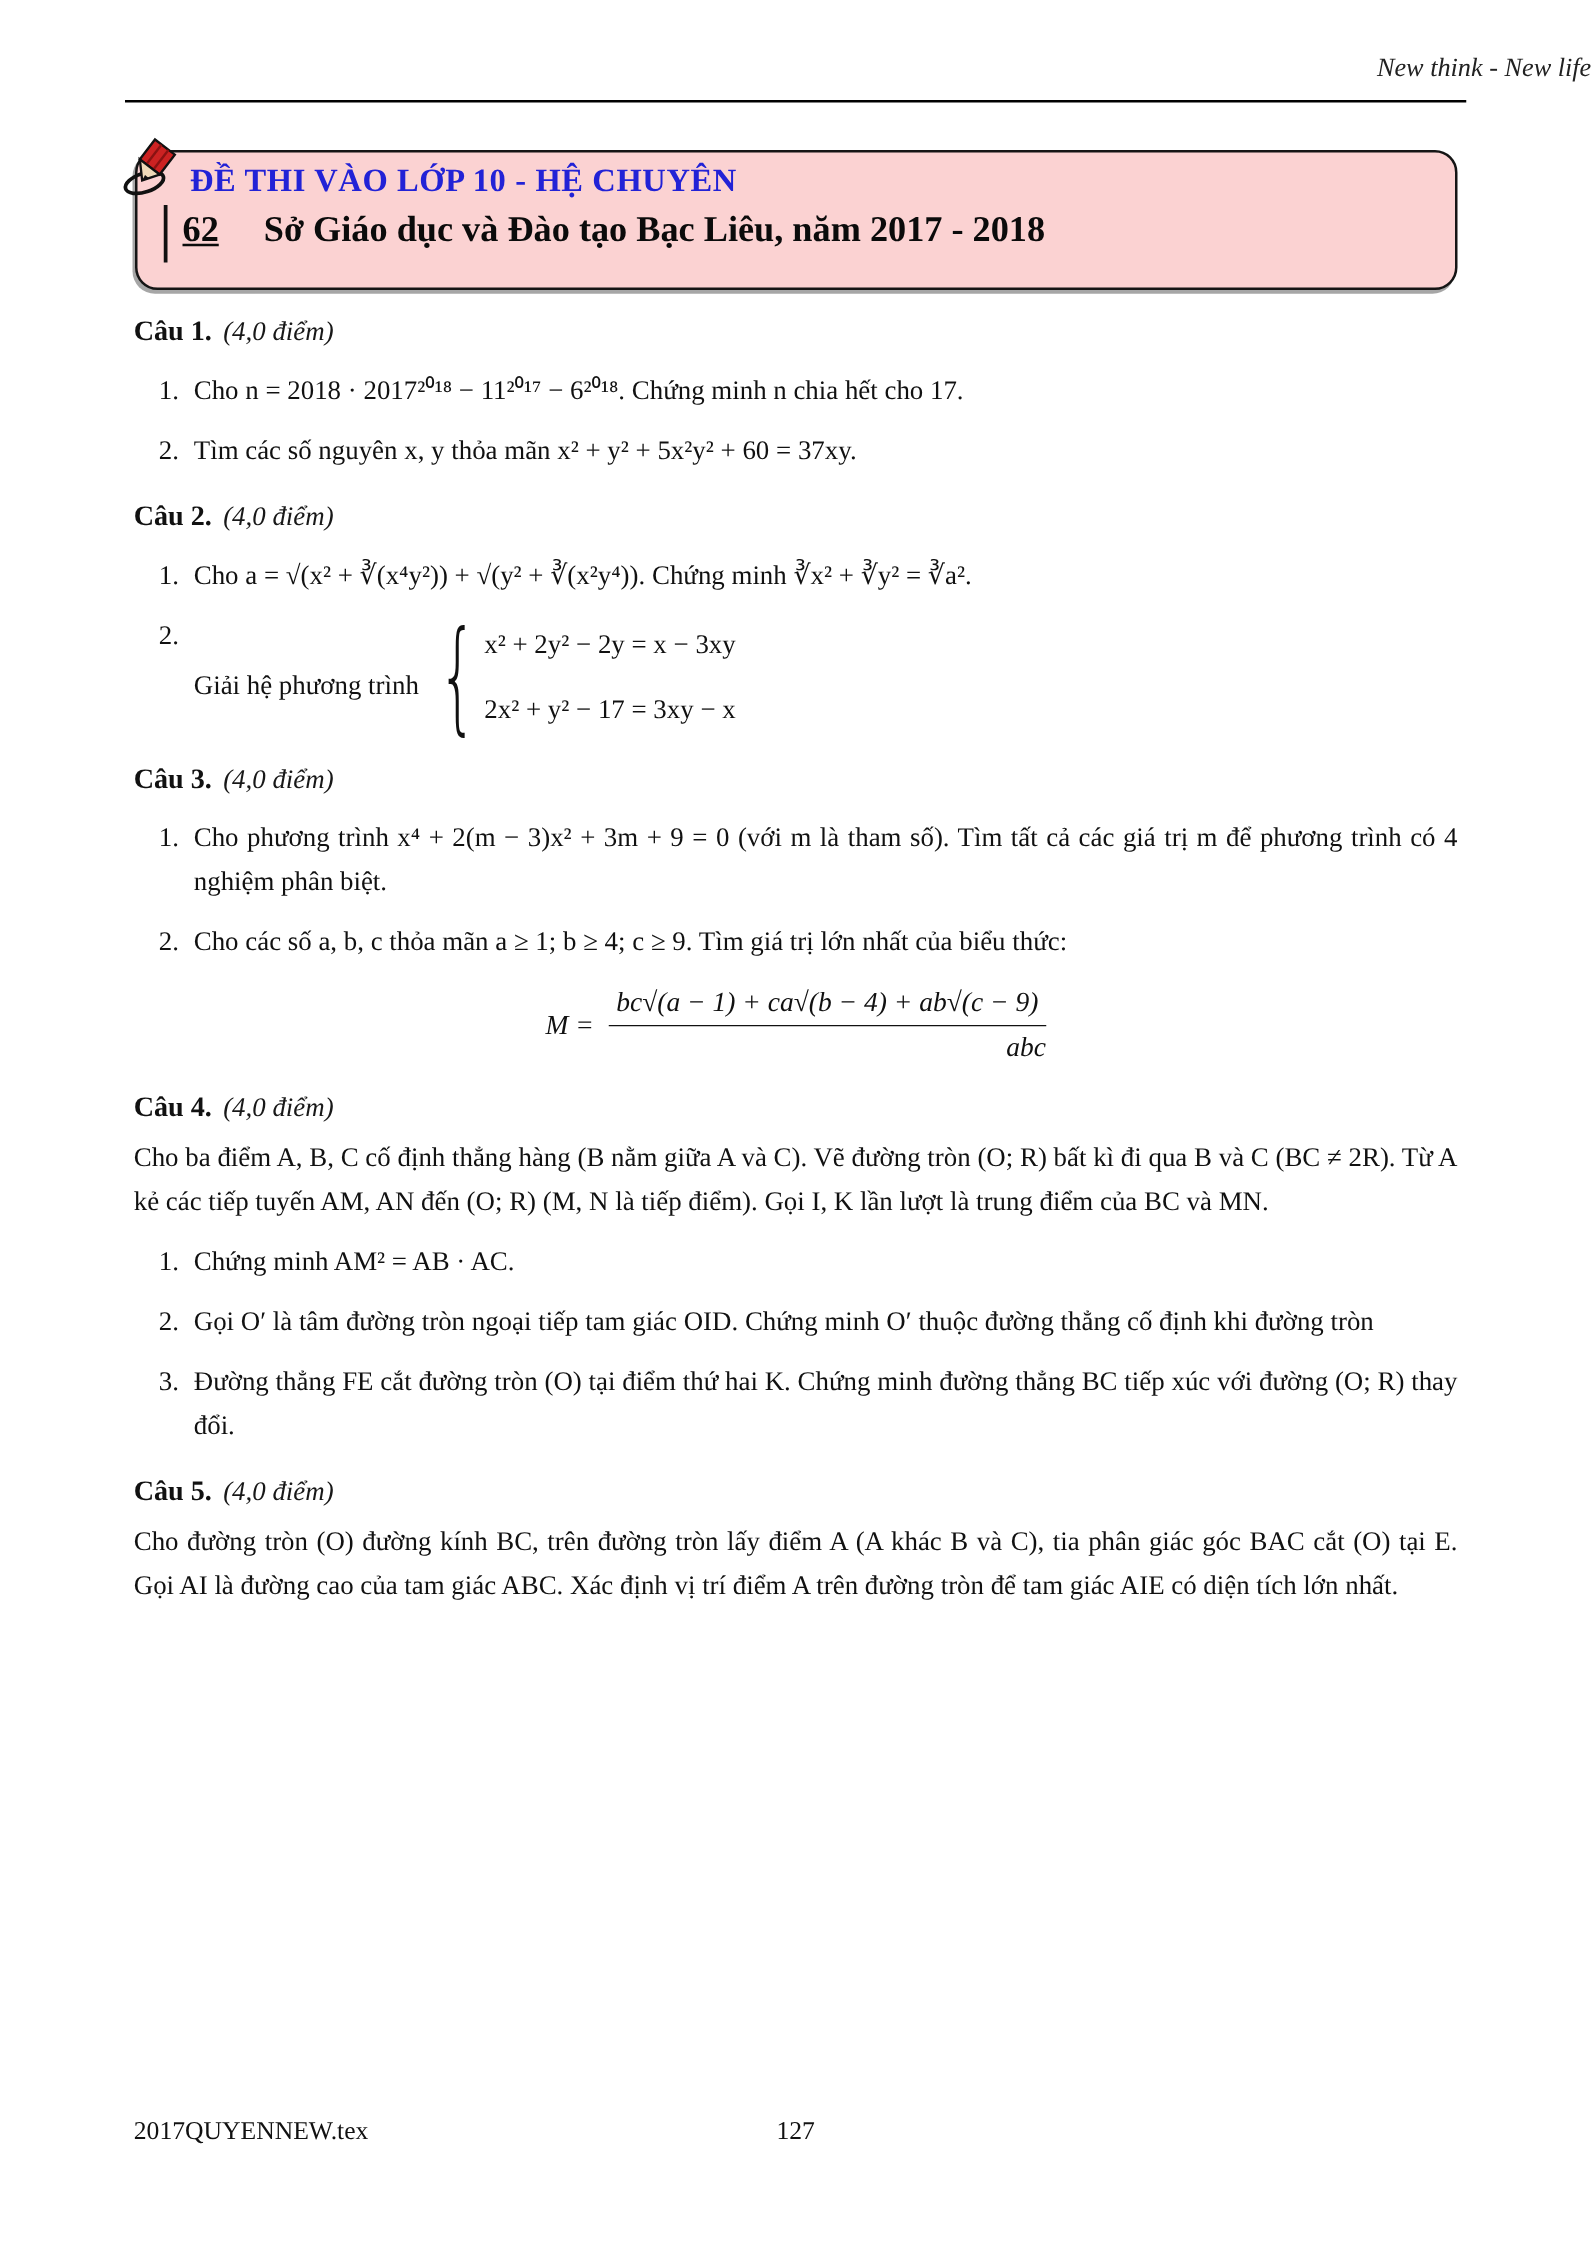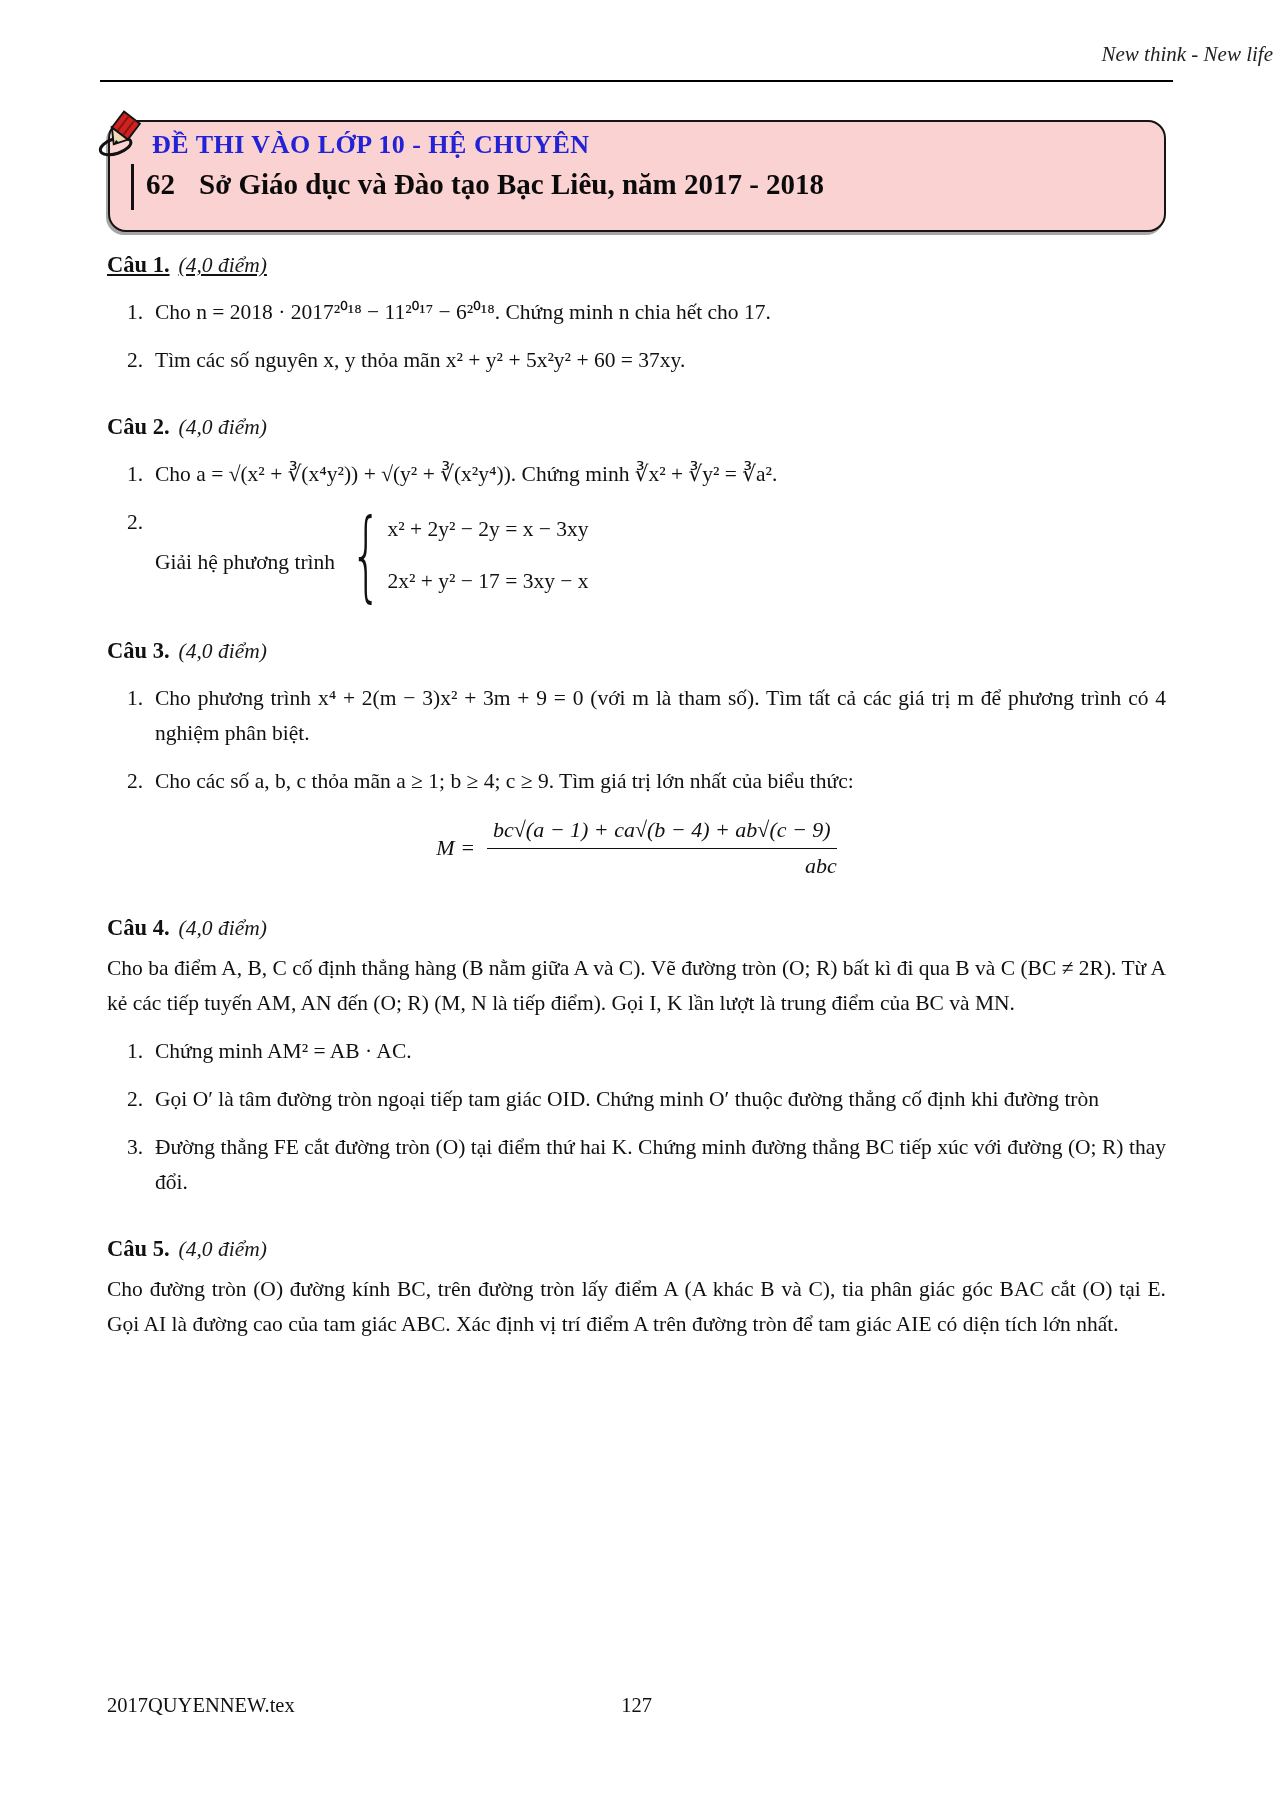--- a/index.html
+++ b/index.html
@@ -23,27 +23,27 @@
     box-shadow:-2px 3px 0 rgba(0,0,0,0.35);
   }
   .box-title {
     position:absolute; left:42px; top:8px; color:#2222D6; font-weight:bold; font-size:26px;
     letter-spacing:0.5px;
   }
   .box-sub {
     position:absolute; left:36px; top:46px; font-weight:bold; font-size:29px; color:#0b0b0b;
     display:flex; align-items:baseline;
   }
-  .box-sub .num { margin-right:24px; }
+  .box-sub .num { margin-right:36px;text-decoration:underline; }
   .vline { position:absolute; left:21px; top:42px; height:46px; width:3px; background:#111; }
   .pencil { position:absolute; left:-14px; top:-16px; width:56px; height:56px; }
   
   .content { position:absolute; left:107px; top:248px; width:1059px; font-size:21.5px; }
-  .heading { line-height:34px; margin-top:32px; }
-  .heading.first { margin-top:0;text-decoration:underline; }
+  .heading { line-height:34px; margin-top:18px; }
+  .heading.first { margin-top:0; }
   .heading .label { font-weight:bold; font-size:22.5px; }
   .heading .points { font-style:italic; font-size:21.5px; margin-left:9px; color:#181818; }
   .items { padding-left:20px; }
   .item { display:flex; margin-top:13px; line-height:35px; }
   .item .no { width:28px; flex:none; }
   .item .body { flex:1; text-align:justify; }
   .intro { line-height:35px; text-align:justify; margin-top:6px; }
   
   .system { display:flex; align-items:center; margin-top:4px; }
   .system .lead { line-height:35px;margin-top:14px; }

